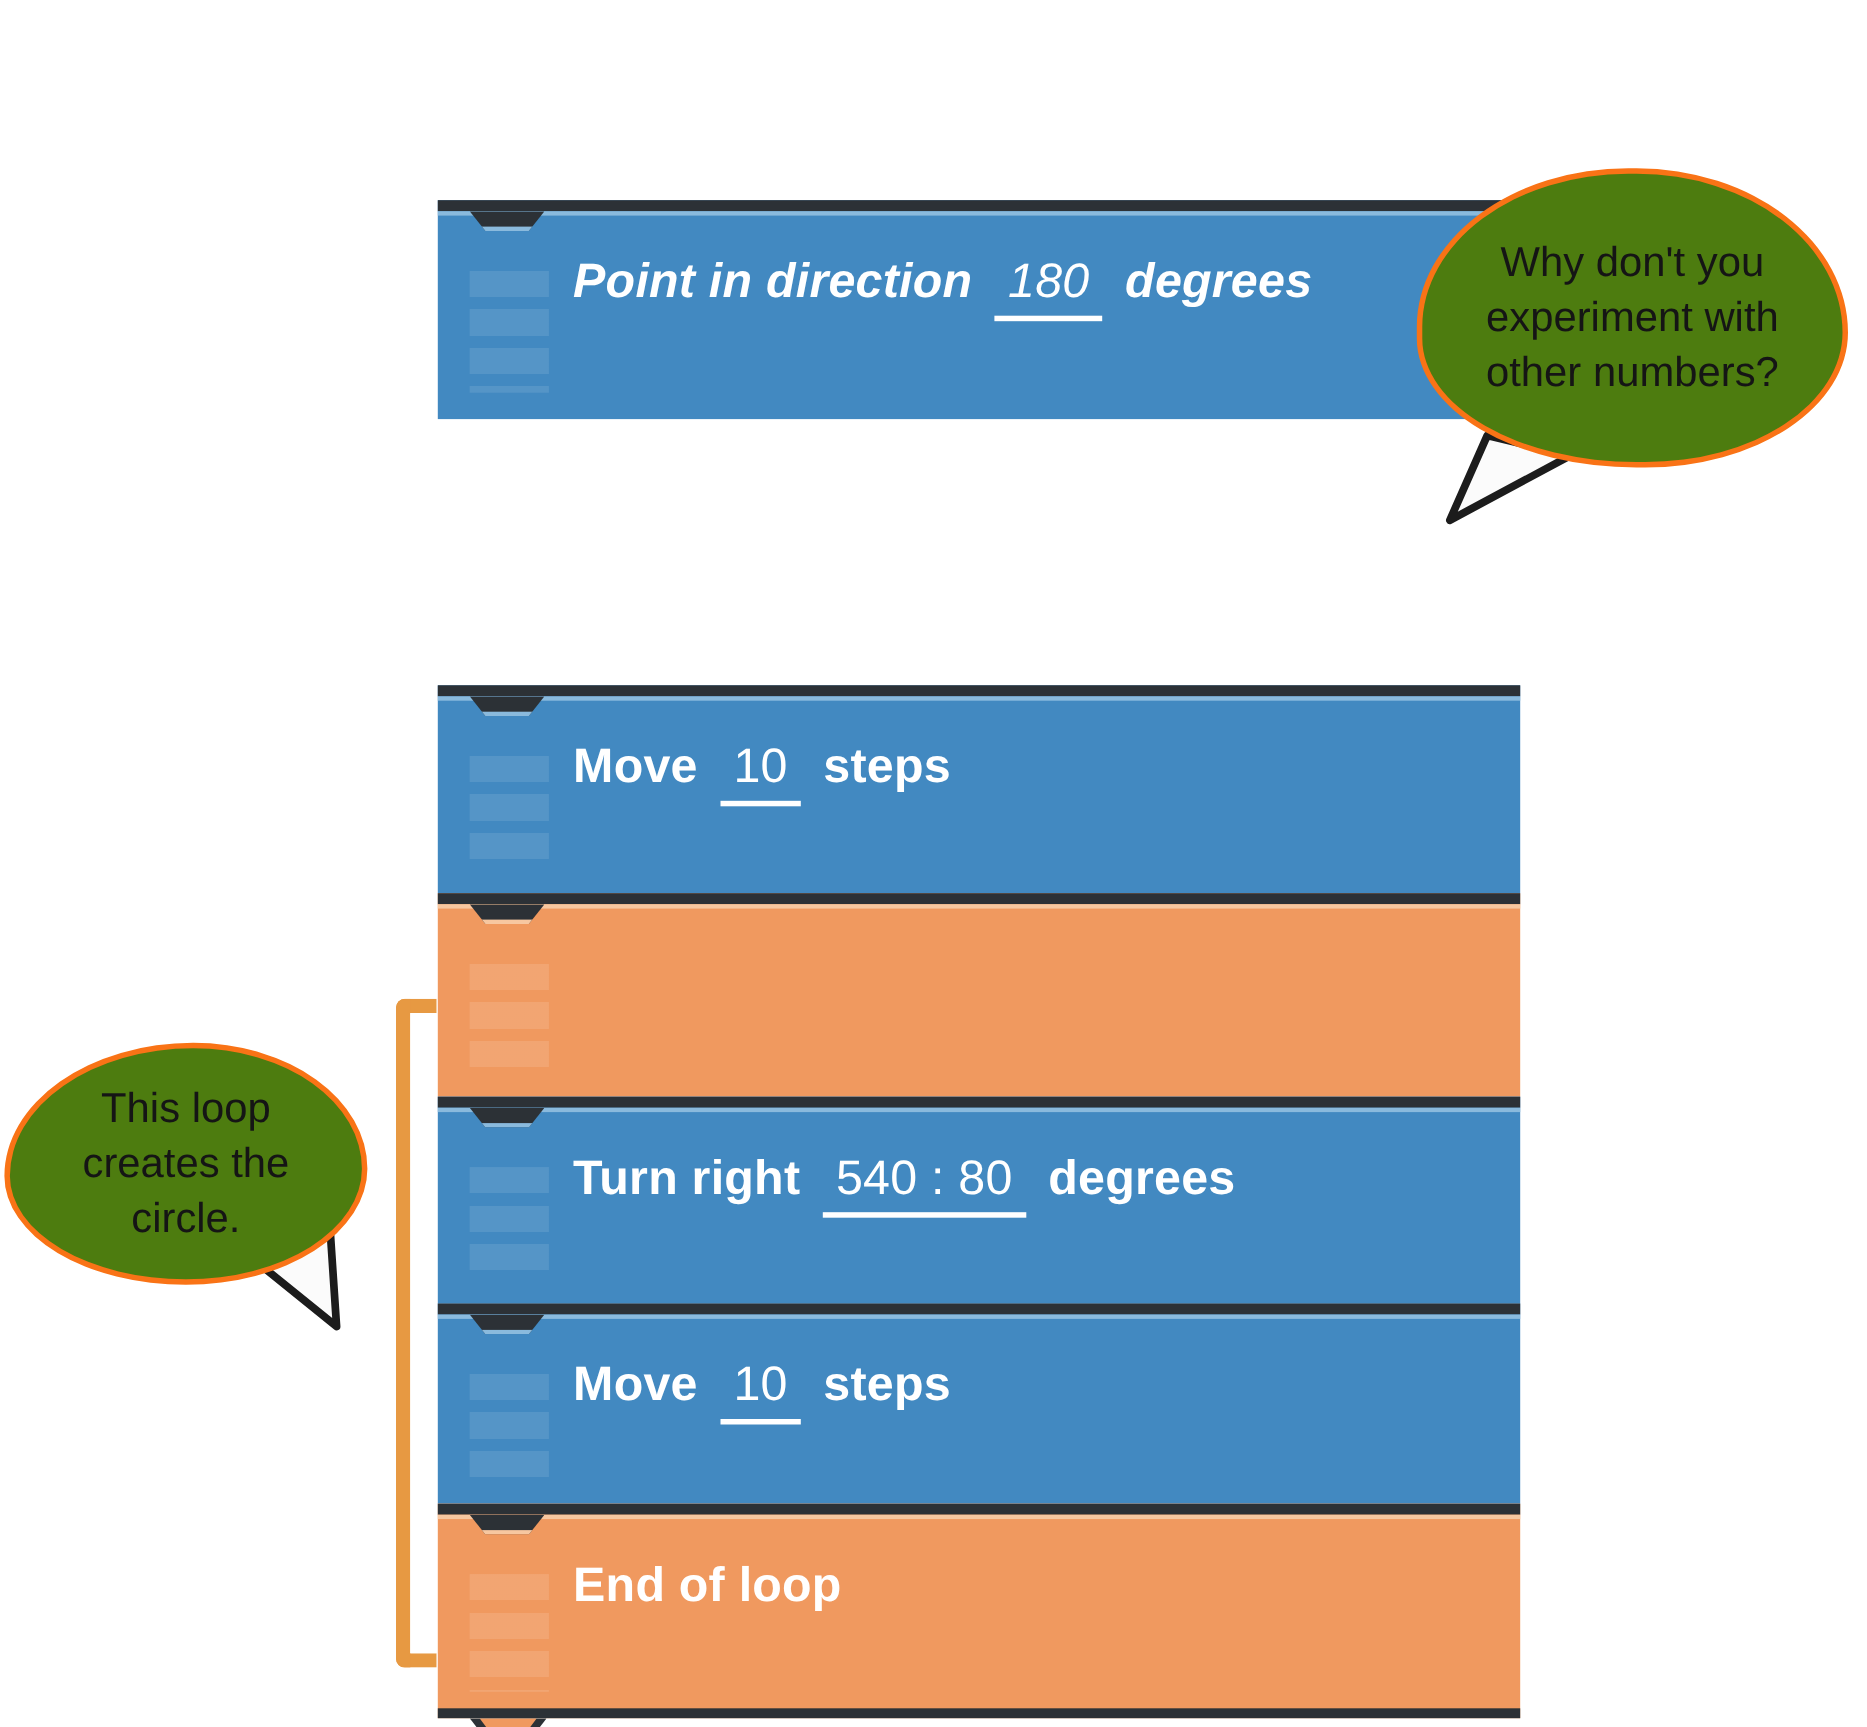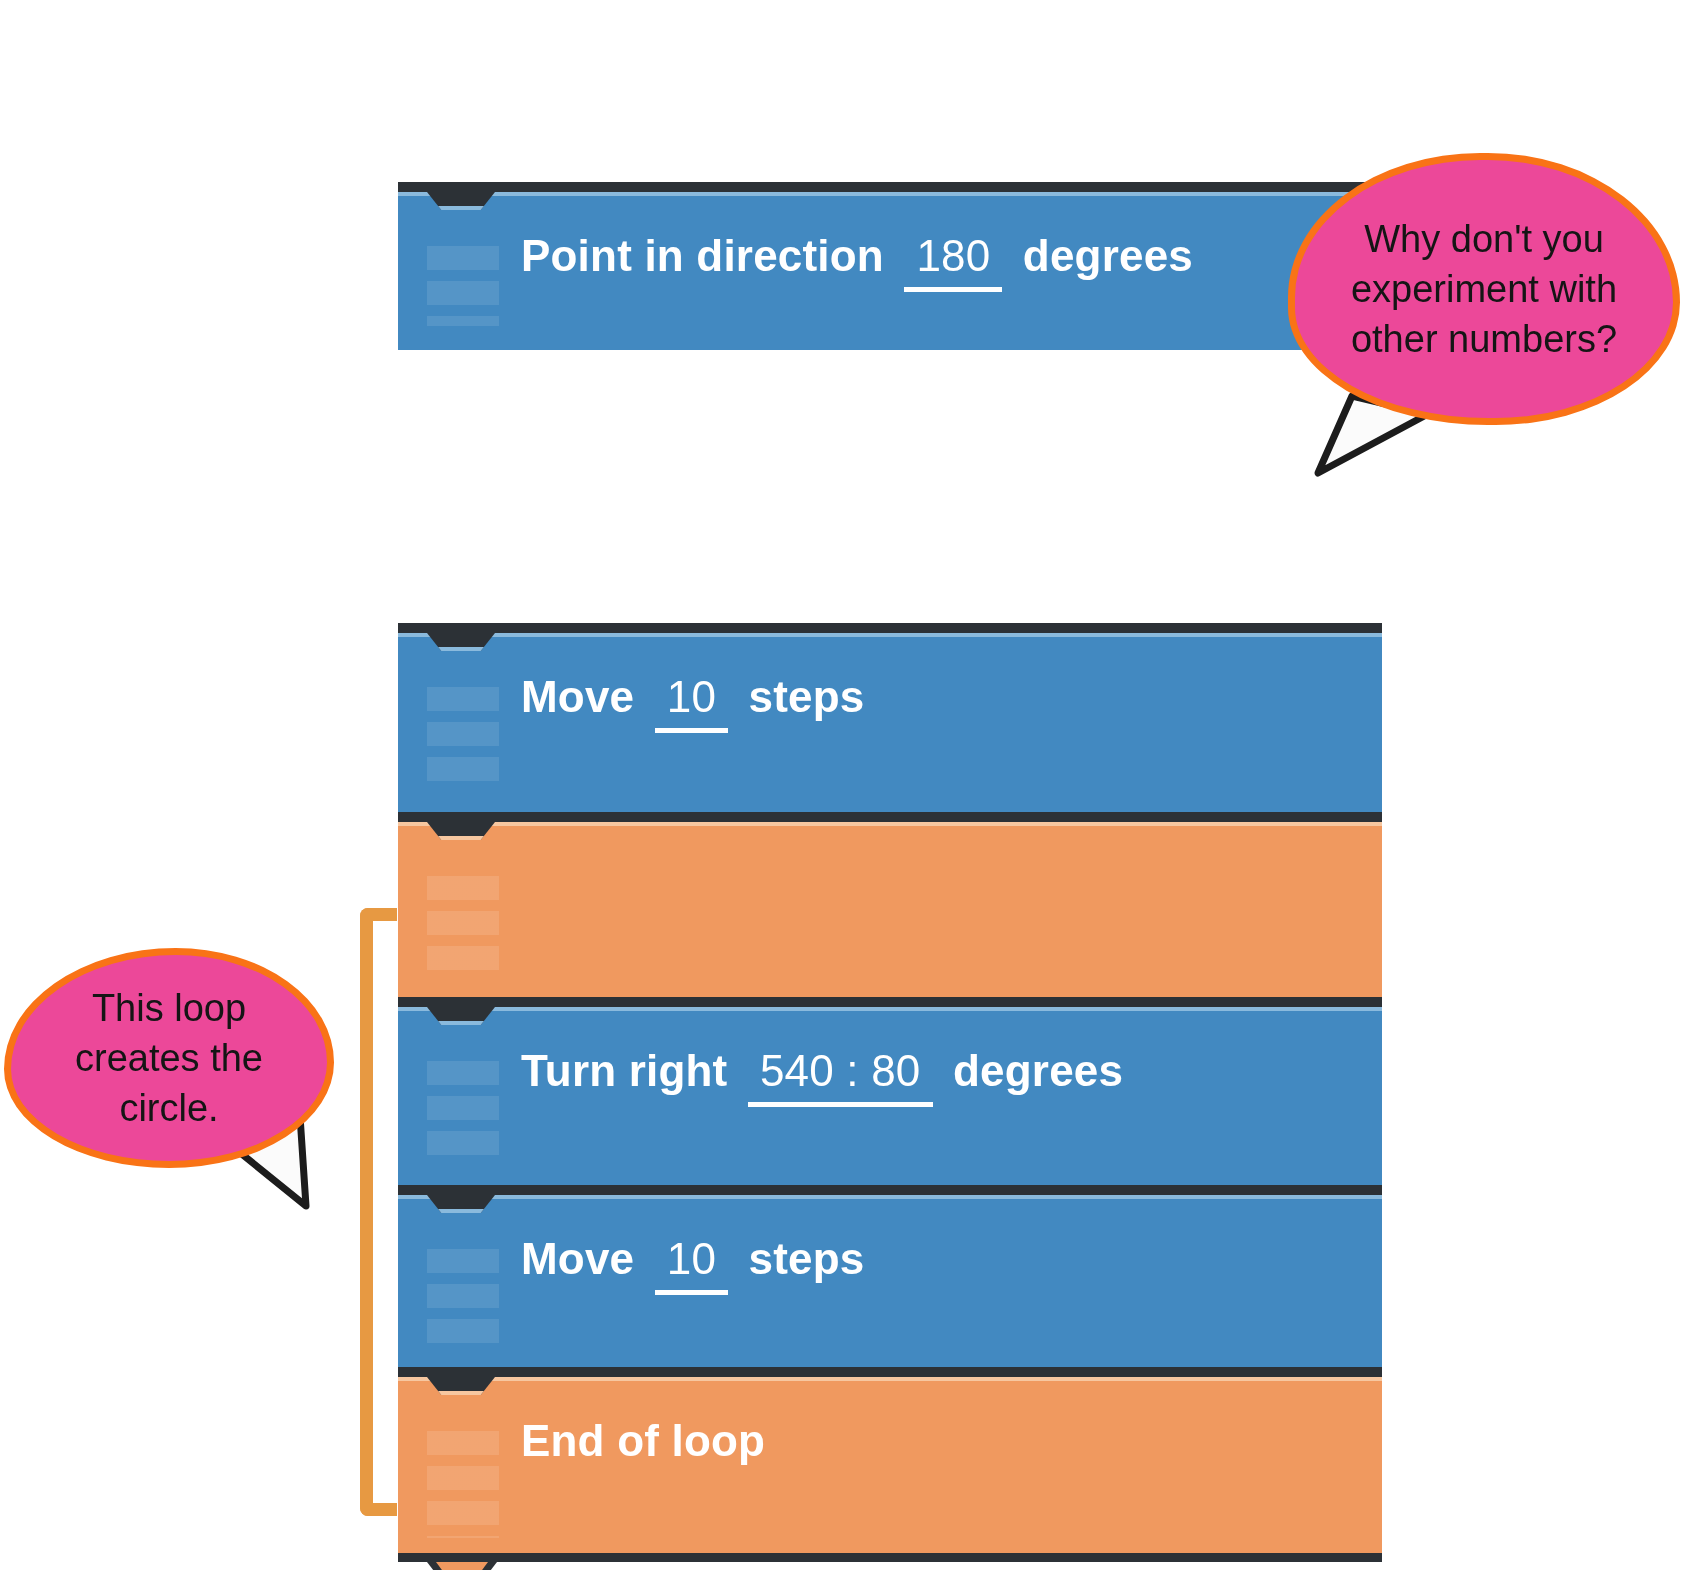--- a/index.html
+++ b/index.html
@@ -74,22 +74,22 @@
     border-bottom:13px solid var(--bracket);
     border-radius:8px 0 0 8px;
     box-sizing:border-box;
     z-index:5;
   }
 
   
   .bubble-tail{position:absolute;z-index:8;overflow:visible;}
   .bubble{
     position:absolute;z-index:9;
-    background:#ec4899;
-    border:7px solid #f97316;
+    background:#4d7c0f;
+    border:5px solid #f97316;
     display:flex;align-items:center;justify-content:center;
     text-align:center;
     color:#151515;
     font-size:38px;line-height:50px;
     white-space:pre-line;
     box-sizing:border-box;
   }
   #bubble-hint{
     left:1288px;top:153px;width:392px;height:272px;
     border-radius:50% 50% 48% 52% / 54% 56% 46% 44%;
@@ -99,21 +99,21 @@
     border-radius:52% 48% 50% 50% / 55% 52% 48% 45%;
     text-align:center;
   }
 </style>
 </head>
 <body>
 
 <div id="canvas">
 
   <div id="block-stack">
-      <div class="block stack" style="top: 182px; height: 168px; --base: #4289c1; --hi: #8abadd; --grip: rgba(255,255,255,0.10);">
+      <div class="block stack" style="top: 182px; height: 199px; font-style: italic; --base: #4289c1; --hi: #8abadd; --grip: rgba(255,255,255,0.10);">
         <div class="tborder"></div>
         <div class="thi"></div>
         <div class="pocket"></div>
         <div class="grips"></div>
         <div class="label-row">
           <div class="line"><span class="lbl">Point in direction</span> <span class="value">180</span> <span class="lbl">degrees</span> </div>
         </div>
       </div>
       <div class="block stack" style="top: 623px; height: 189px; --base: #4289c1; --hi: #8abadd; --grip: rgba(255,255,255,0.10);">
         <div class="tborder"></div>

